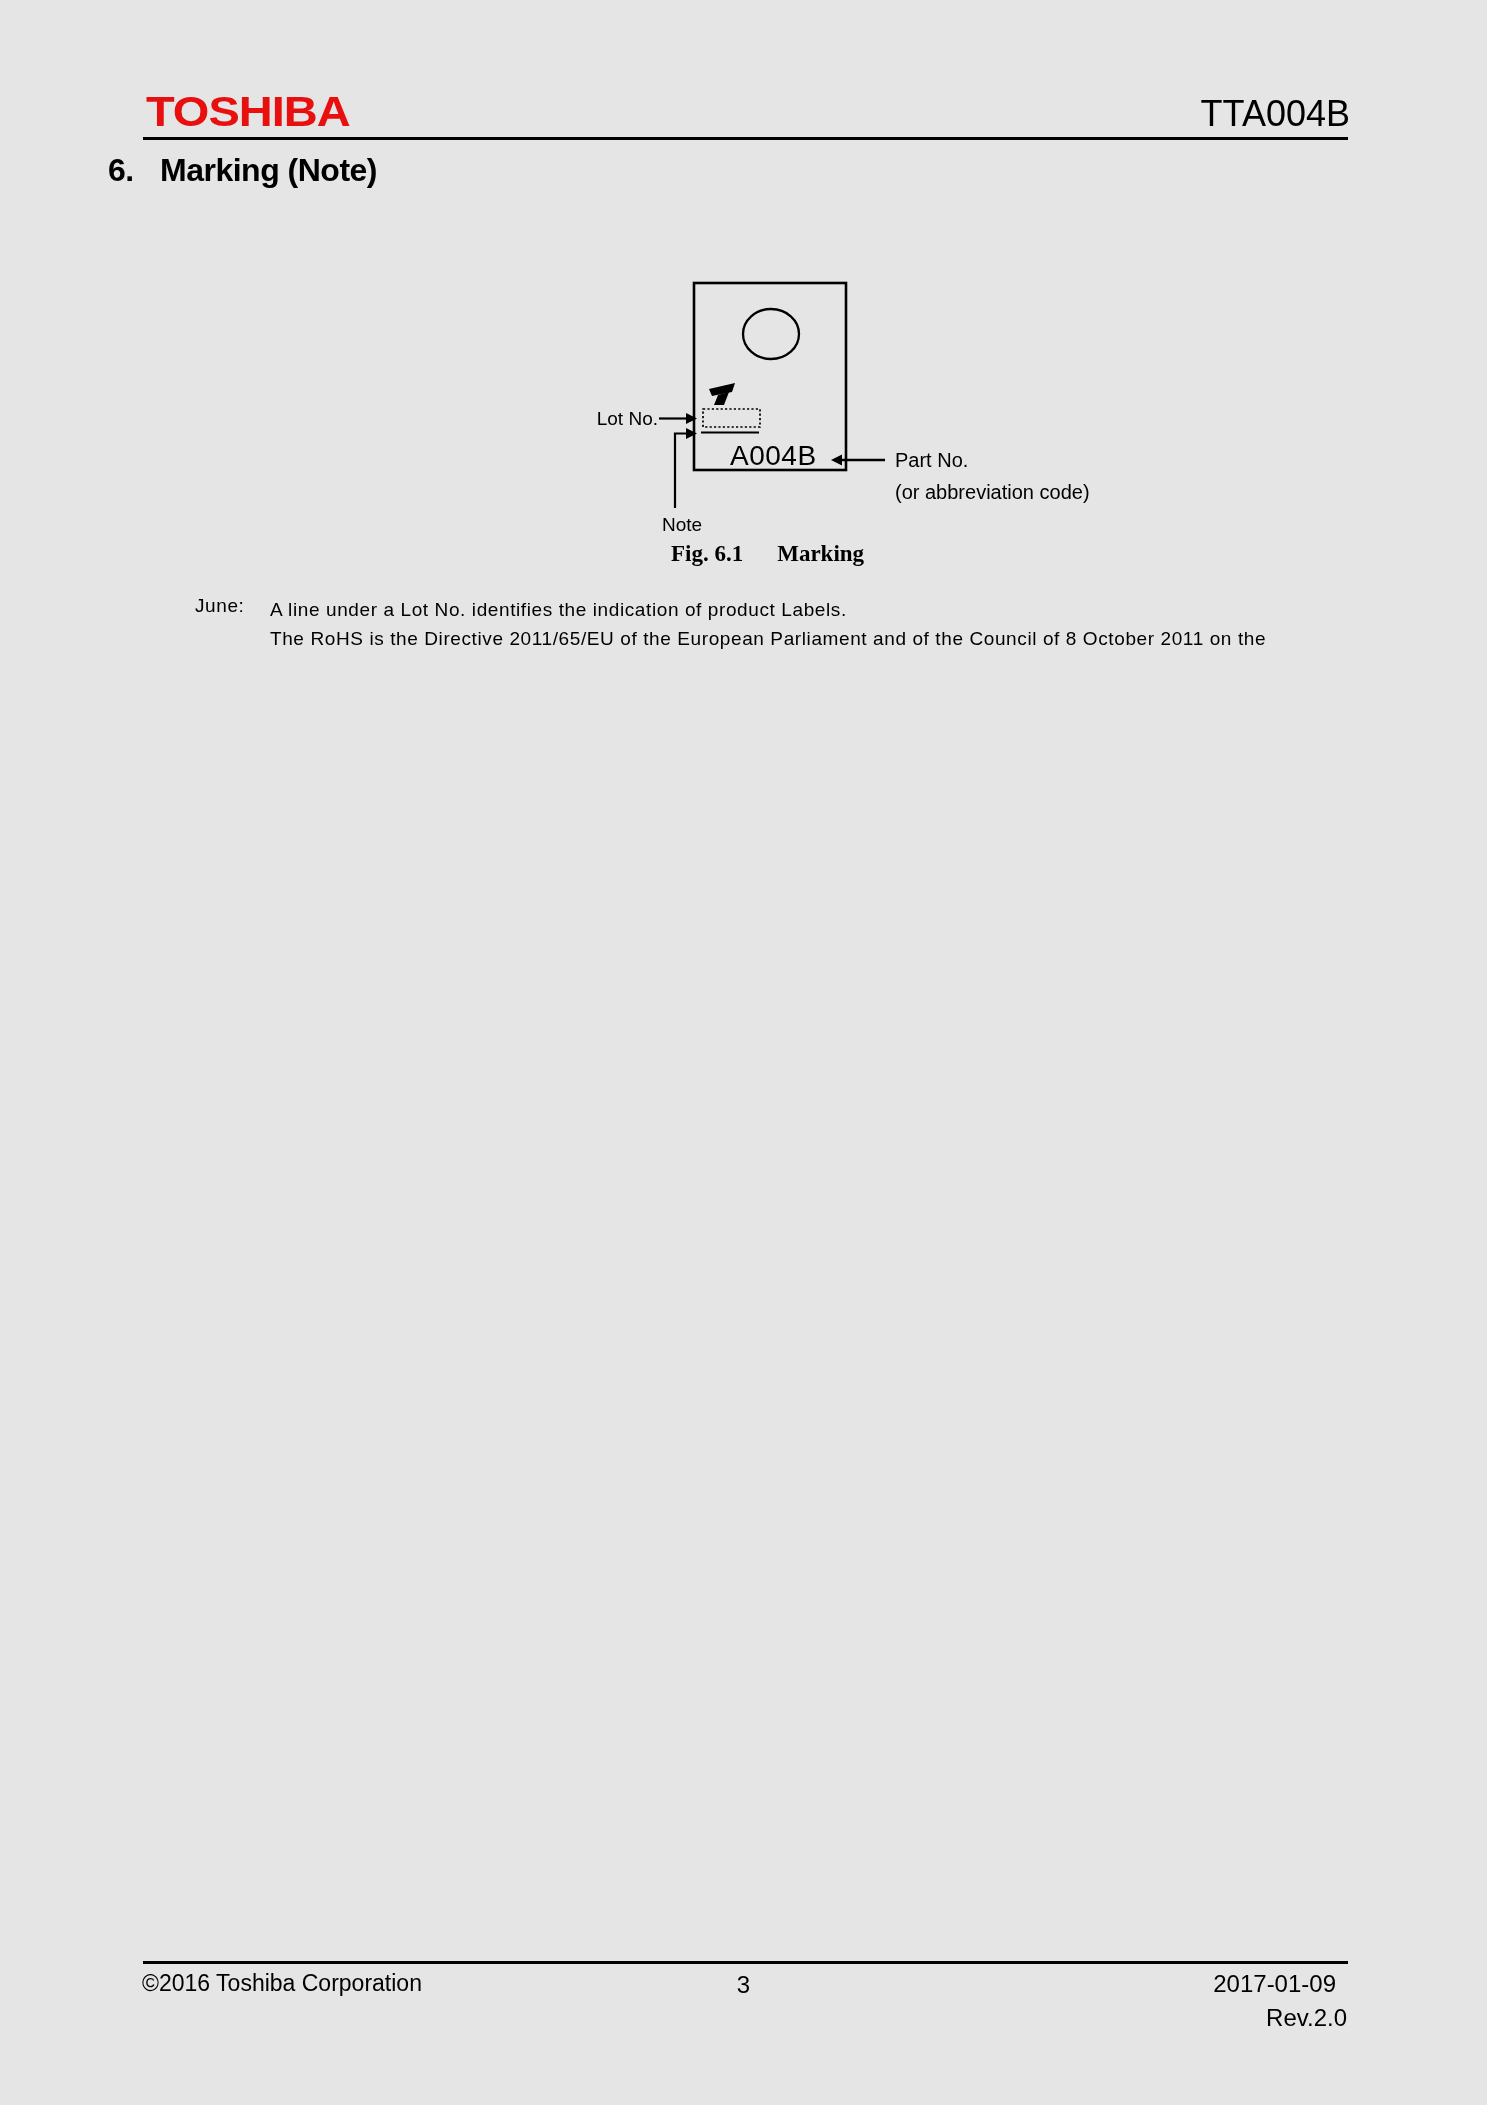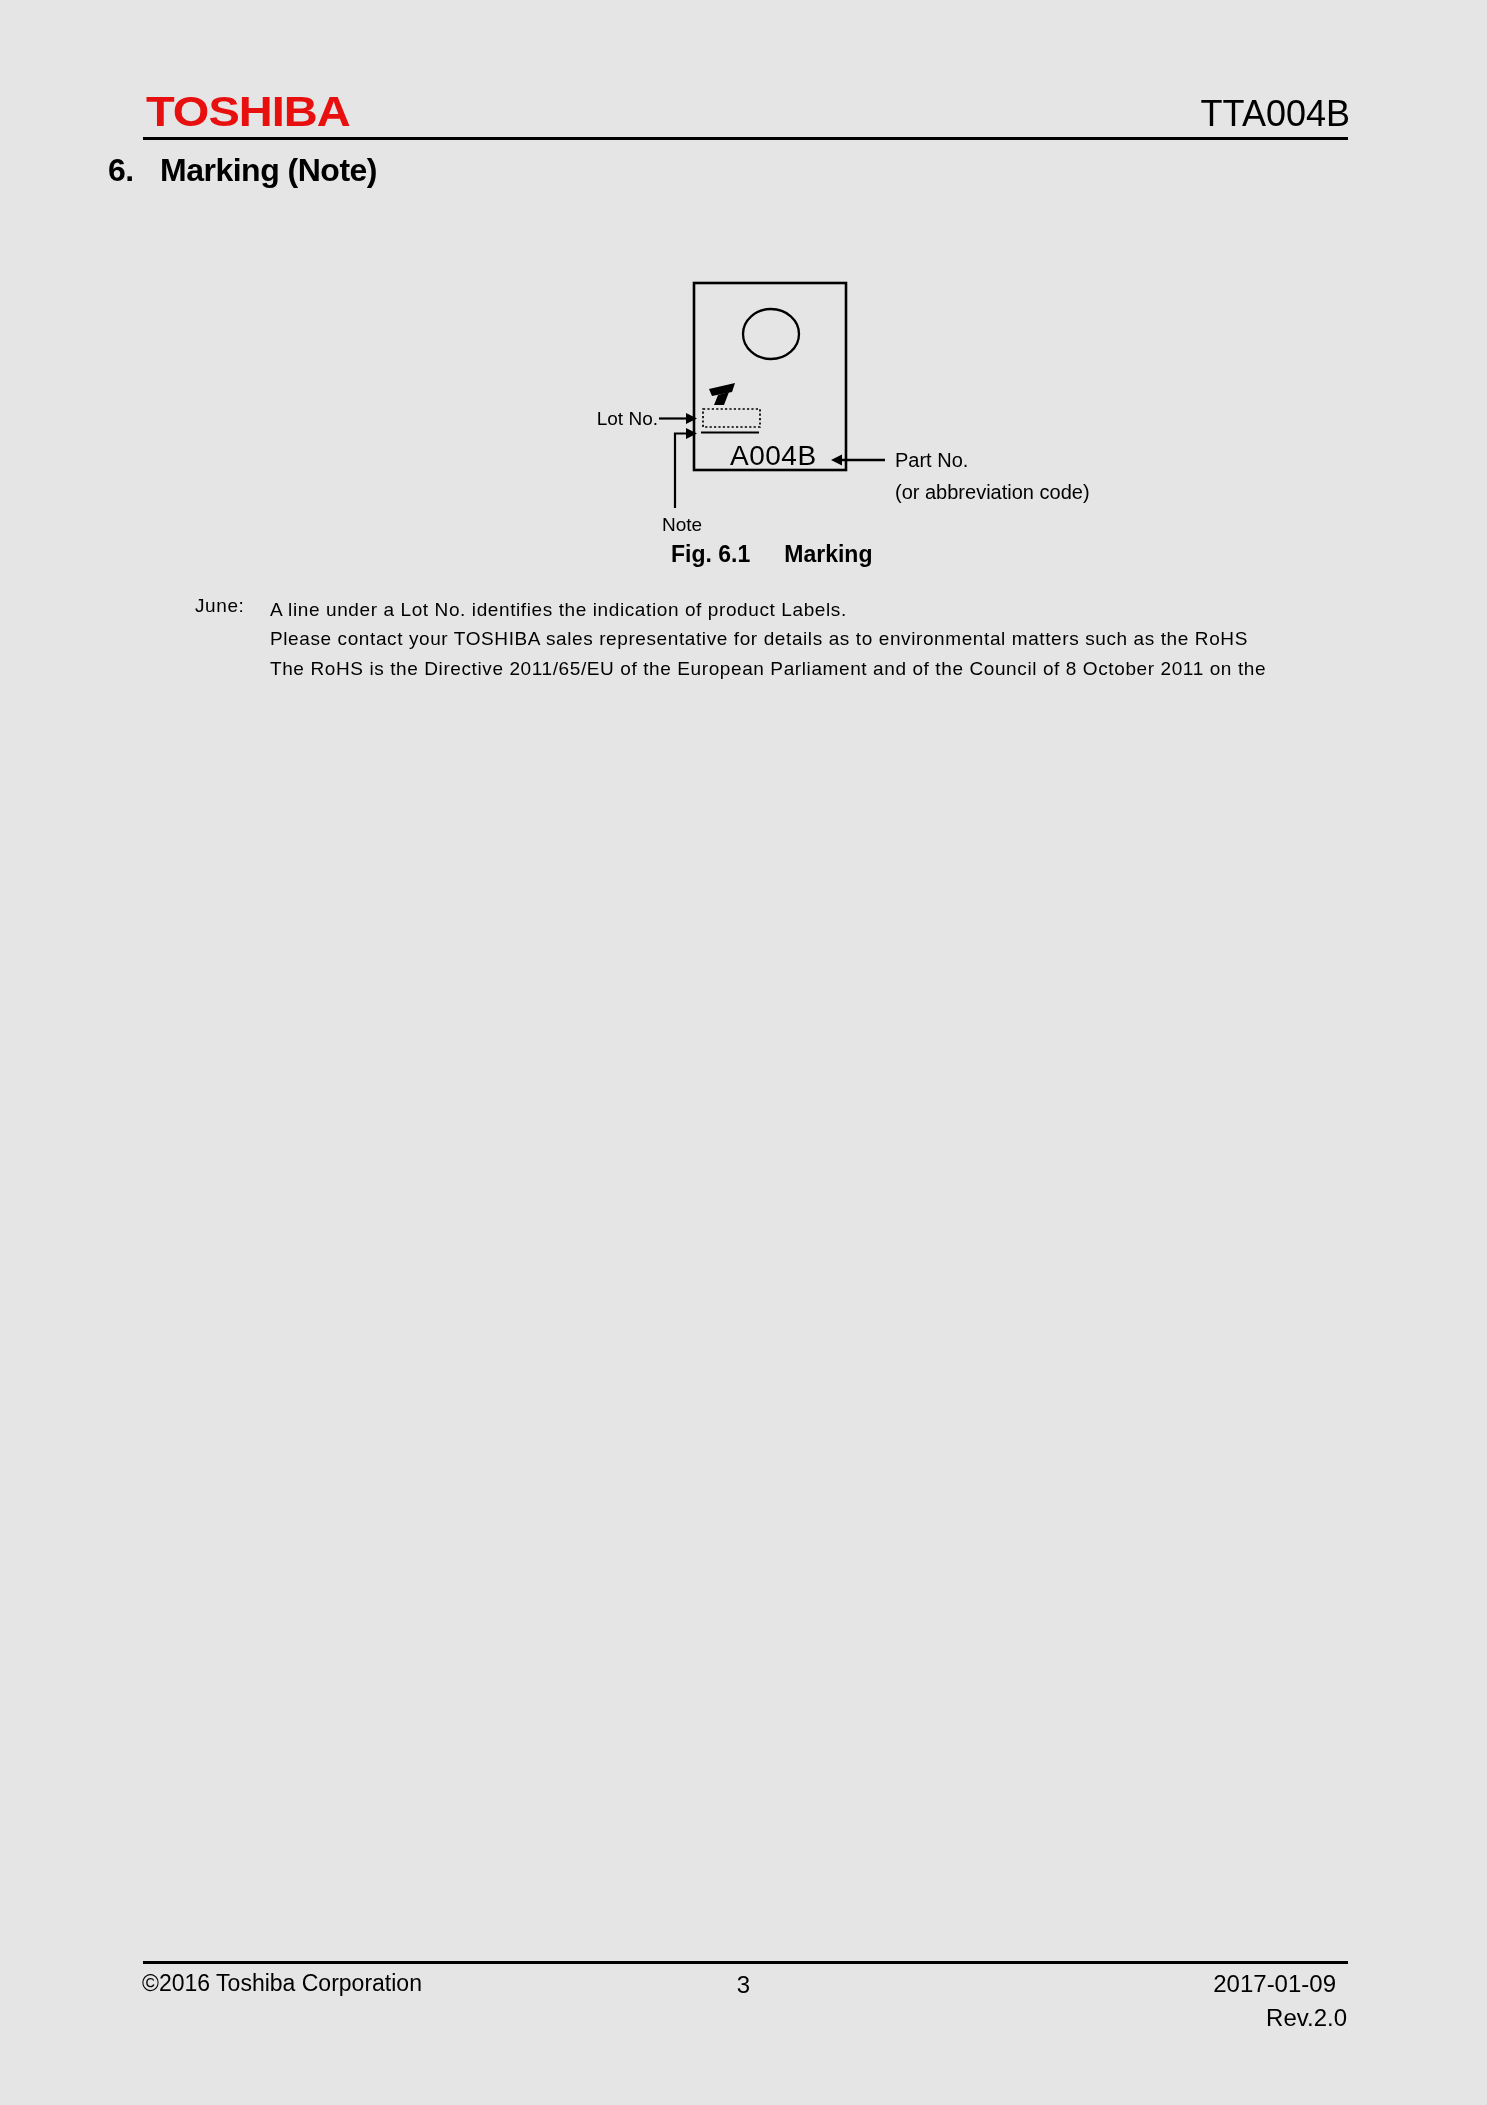--- a/index.html
+++ b/index.html
@@ -34,21 +34,21 @@
   .sec-num { position: absolute; left: 0; top: 0; }
   .sec-title { position: absolute; left: 52px; top: 0; white-space: nowrap; }
 
   
   .figure-svg { position: absolute; left: 540px; top: 275px; }
   .figure-svg text { font-family: "Liberation Sans", "DejaVu Sans", sans-serif; fill: #000; }
 
   .fig-caption {
     position: absolute; left: 671px; top: 541px;
     display: flex; gap: 34px;
-    font-size: 23px; font-weight: bold; white-space: nowrap;
+    font-size: 23px; font-weight: bold; white-space: nowrap; font-family: Liberation Serif, serif;
   }
 
   
   .note-block { position: absolute; left: 0; top: 595px; width: 100%; font-size: 19px; letter-spacing: 0.6px; }
   .note-label { position: absolute; left: 195px; top: 0; }
   .note-lines { position: absolute; left: 270px; top: 0; width: 1130px; }
   .note-lines div { line-height: 29.4px; white-space: nowrap; }
 
   
   .footer-rule {
@@ -113,21 +113,20 @@
 
   <div class="fig-caption">
     <span>Fig. 6.1</span>
     <span>Marking</span>
   </div>
 
   <div class="note-block">
     <div class="note-label">June:</div>
     <div class="note-lines">
       <div>A line under a Lot No. identifies the indication of product Labels.</div>
-      <div>Please contact your TOSHIBA sales representative for details as to environmental matters such as the RoHS</div>
       <div>The RoHS is the Directive 2011/65/EU of the European Parliament and of the Council of 8 October 2011 on the</div>
     </div>
   </div>
 
   <div class="footer-rule"></div>
   <div class="copyright">©2016 Toshiba Corporation</div>
   <div class="page-number">3</div>
   <div class="rev-date">2017-01-09</div>
   <div class="revision">Rev.2.0</div>
 

